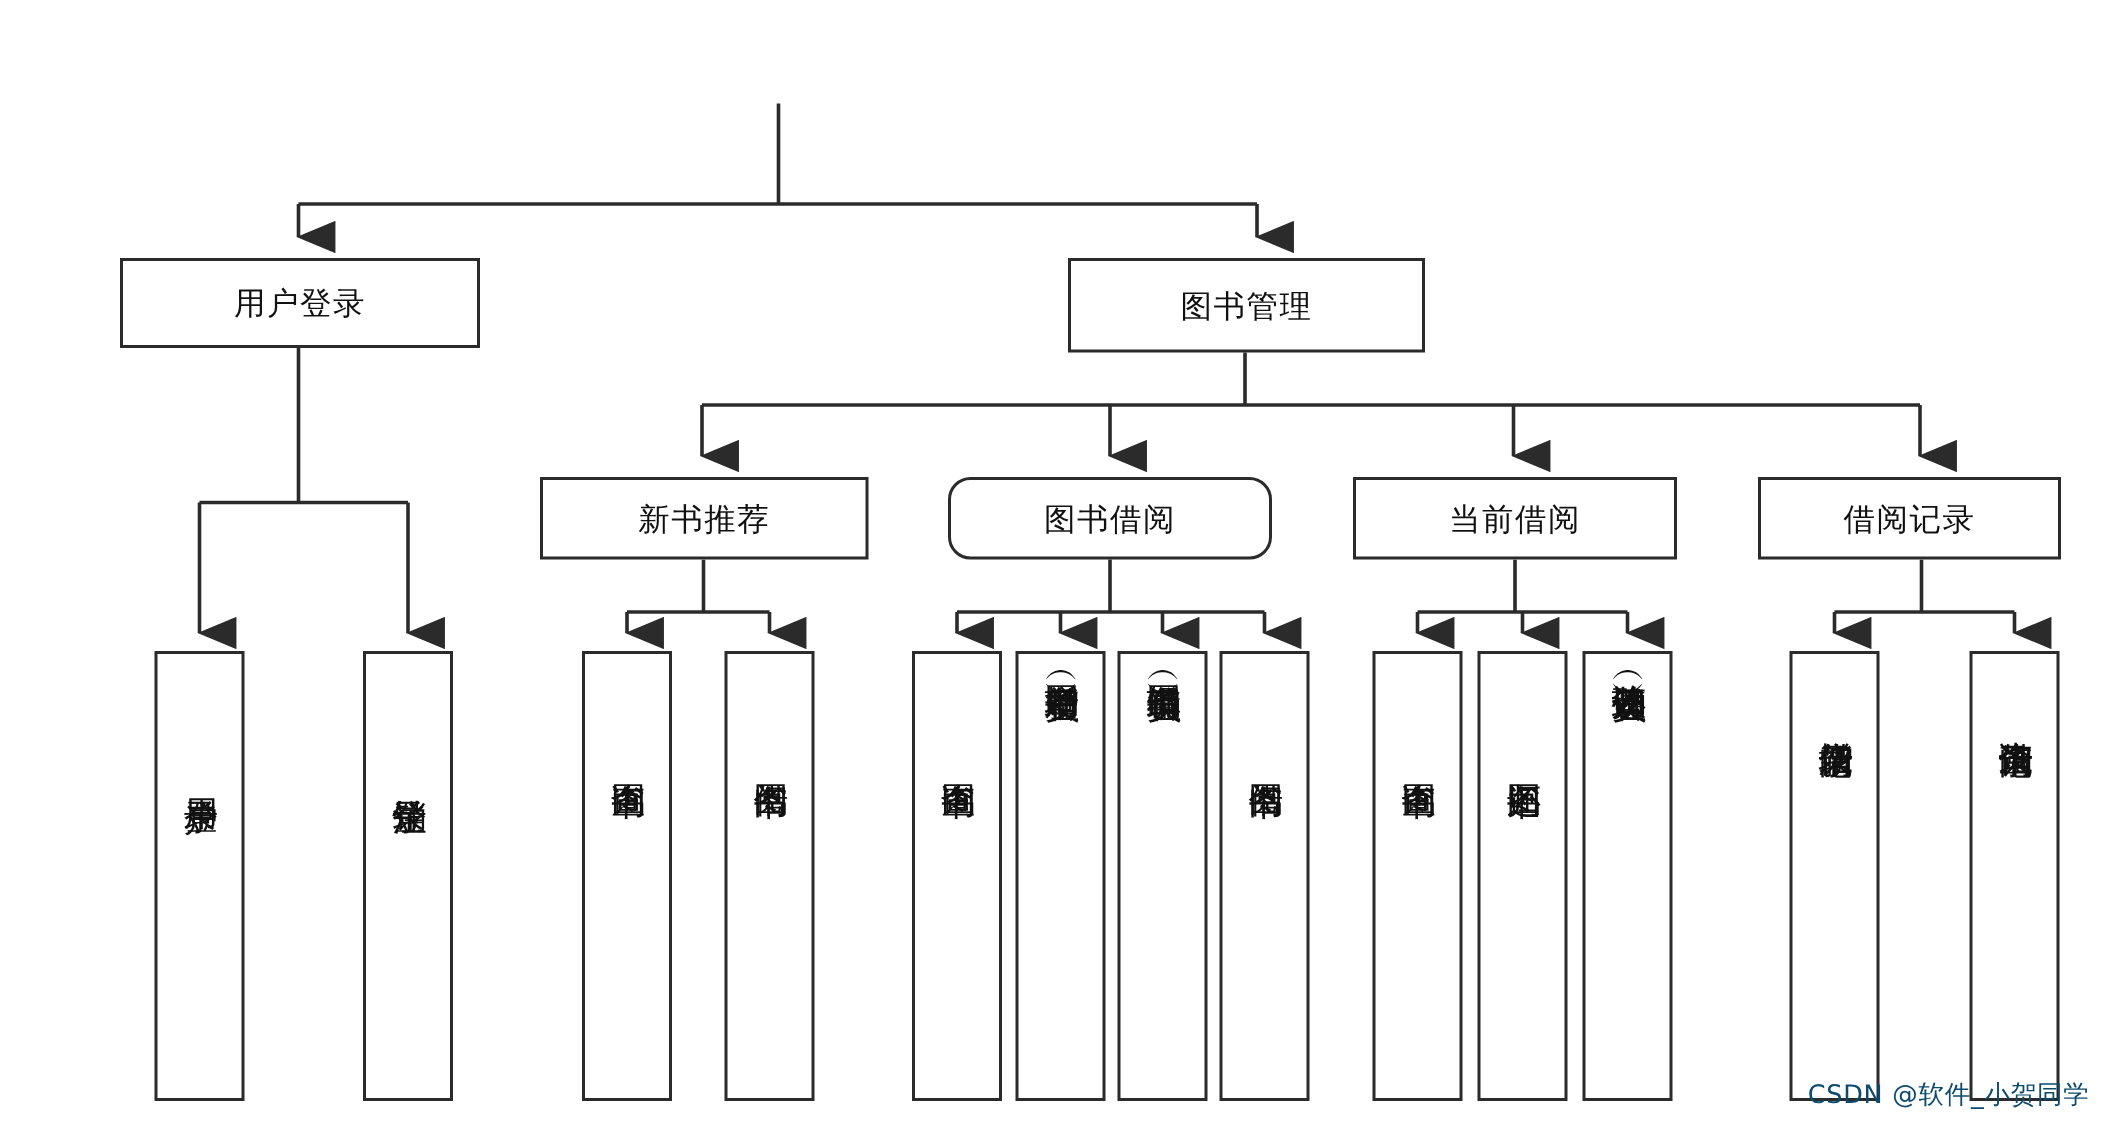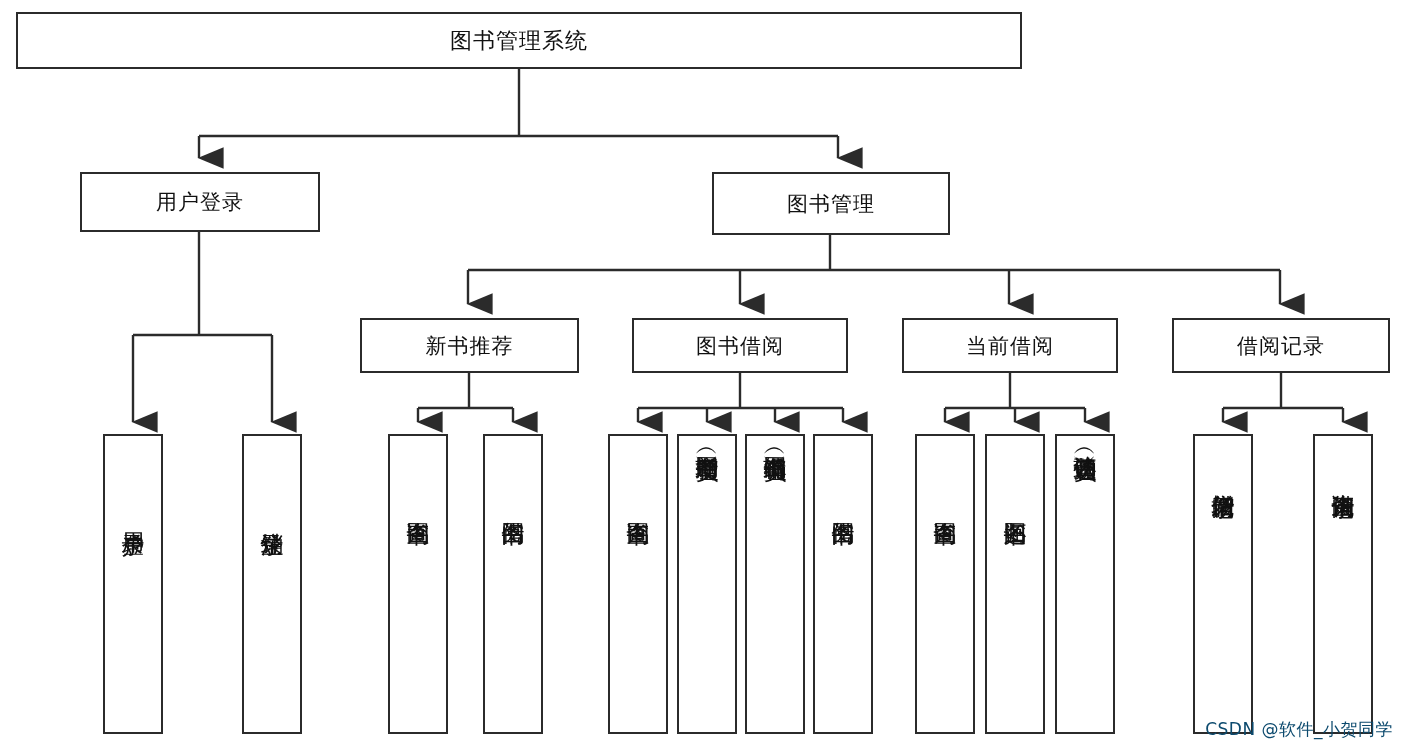--- a/index.html
+++ b/index.html
@@ -100,41 +100,38 @@
       <path d="M 1015 408 L 1015 422" marker-end="url(#arrow)"></path>
       <path d="M 1085 408 L 1085 422" marker-end="url(#arrow)"></path>
 
       <path d="M 1281 373 L 1281 408"></path>
       <path d="M 1223 408 L 1343 408"></path>
       <path d="M 1223 408 L 1223 422" marker-end="url(#arrow)"></path>
       <path d="M 1343 408 L 1343 422" marker-end="url(#arrow)"></path>
     </g>
   </svg>
 
-  <div class="node root h-node" style="left:16px;top:12px;width:1006px;height:57px;">
-    <span>图书管理系统</span>
-  </div>
 
   <div class="node h-node" style="left:80px;top:172px;width:240px;height:60px;">
     <span>用户登录</span>
   </div>
   <div class="node h-node" style="left:712px;top:172px;width:238px;height:63px;">
     <span>图书管理</span>
   </div>
 
   <div class="node h-node" style="left:360px;top:318px;width:219px;height:55px;">
     <span>新书推荐</span>
   </div>
-  <div class="node h-node" style="left:632px;top:318px;width:216px;height:55px;">
+  <div class="node h-node" style="left:632px;top:318px;width:216px;height:55px;border-radius:15px;">
     <span>图书借阅</span>
   </div>
   <div class="node h-node" style="left:902px;top:318px;width:216px;height:55px;">
     <span>当前借阅</span>
   </div>
-  <div class="node h-node" style="left:1172px;top:318px;width:218px;height:55px;">
+  <div class="node h-node" style="left:1172px;top:318px;width:202px;height:55px;">
     <span>借阅记录</span>
   </div>
 
   <div class="node leaf" style="left:103px;top:434px;width:60px;height:300px;">
     <span class="vtext" style="margin-top:78px;">用户登录</span>
   </div>
   <div class="node leaf" style="left:242px;top:434px;width:60px;height:300px;">
     <span class="vtext" style="margin-top:78px;">注销登录</span>
   </div>
 

